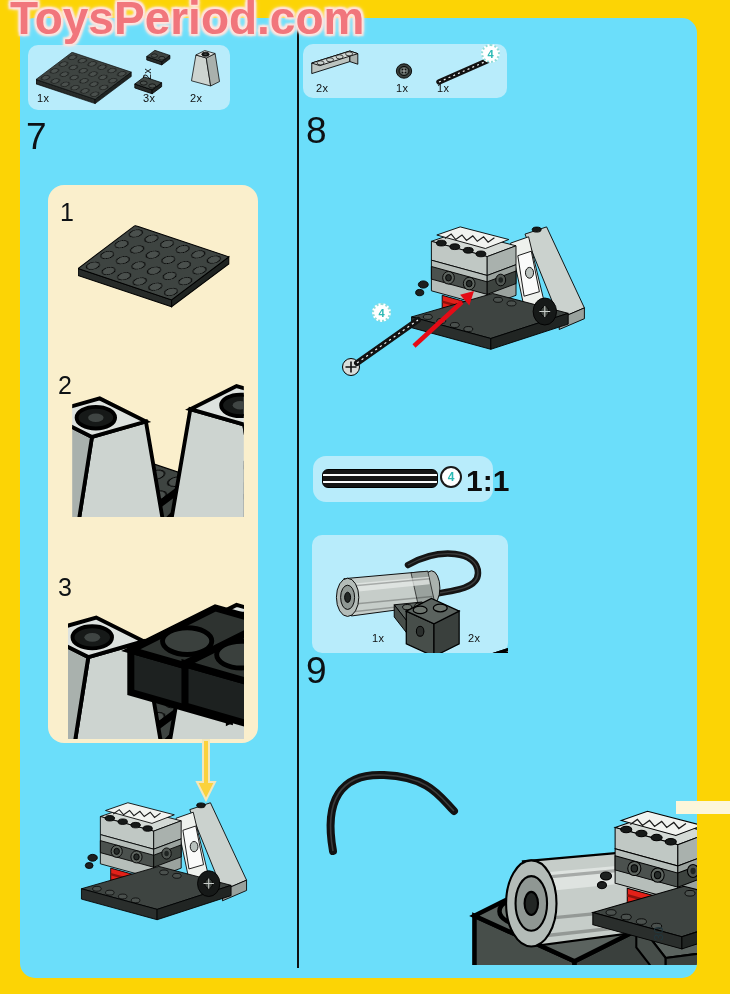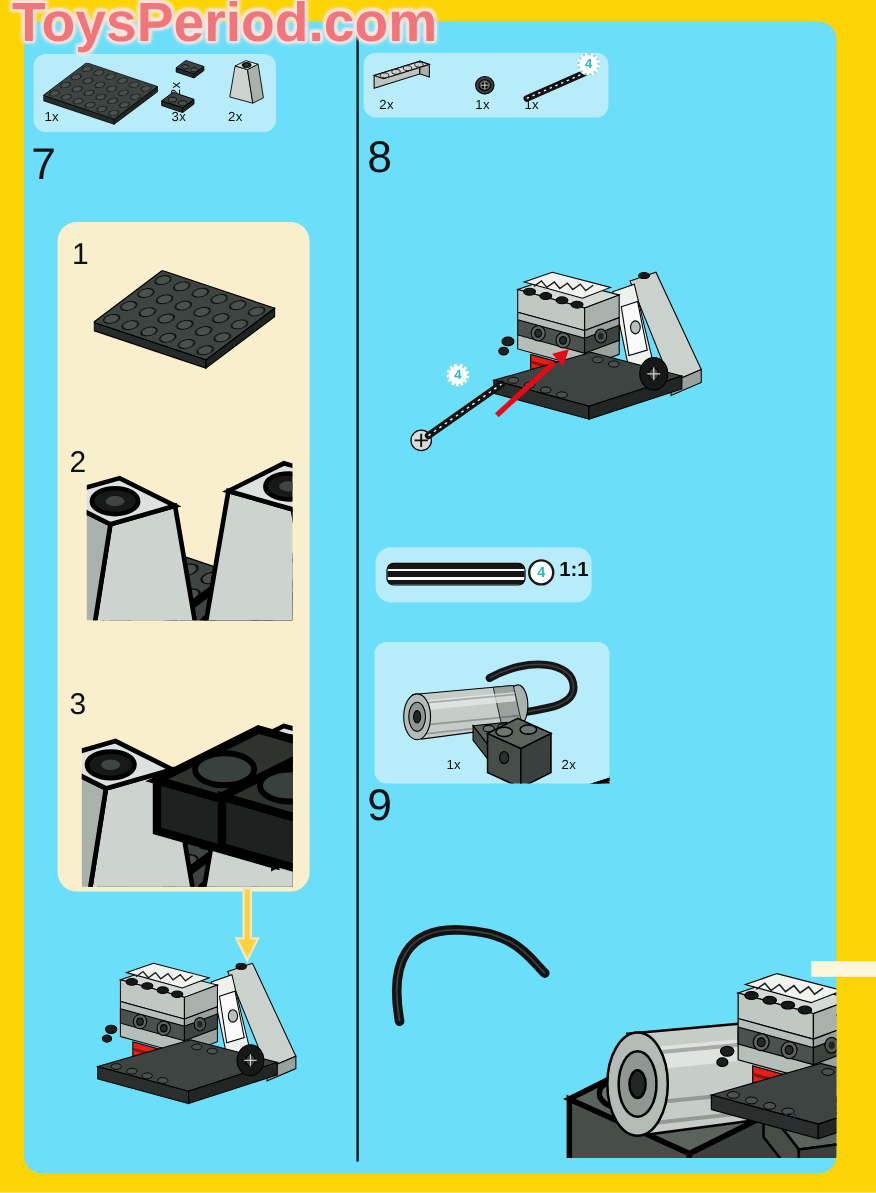--- a/index.html
+++ b/index.html
@@ -10,21 +10,21 @@
   .divider{position:absolute;left:277px;top:9px;width:2px;height:941px;background:#101010;}
   .pbox{position:absolute;background:#b8ecfb;border-radius:10px;}
   .cream{position:absolute;background:#faefcc;border-radius:16px;}
   .qty{position:absolute;font-size:11px;color:#101010;letter-spacing:0.3px;}
   .rot{transform:rotate(-90deg);transform-origin:center;display:inline-block;}
   .stepnum{position:absolute;font-size:37px;color:#0d1114;line-height:1;}
   .subnum{position:absolute;font-size:25px;color:#0d1114;line-height:1;}
   .badge{position:absolute;width:19px;height:19px;border-radius:50%;background:#fff;display:flex;align-items:center;justify-content:center;font-size:11px;font-weight:bold;color:#2cb9b4;box-sizing:border-box;}
   .scallop{border:2px dotted #8fdcd8;}
   .ring{width:22px;height:22px;border:2px solid #1a1a1a;font-size:12px;}
-  .scale-text{position:absolute;font-size:17px;font-weight:bold;color:#0d0d0d;line-height:1;}
+  .scale-text{position:absolute;font-size:30px;font-weight:bold;color:#0d0d0d;line-height:1;}
   .axle11{position:absolute;left:302px;top:451px;width:114px;height:17px;border:1px solid #000;border-radius:6px;
     background:linear-gradient(to bottom,#151515 0 4px,#fafafa 4px 6px,#151515 6px 11px,#fafafa 11px 13px,#151515 13px 17px);}
   .watermark{position:absolute;left:10px;top:-9px;font-size:46px;font-weight:bold;color:#f1767c;letter-spacing:0px;z-index:20;
     text-shadow:2px 2px 2px #ffe4de,-2px -2px 2px #ffe4de,2px -2px 2px #ffe4de,-2px 2px 2px #ffe4de,0 0 6px #fff0ec;}
   .pagenum{position:absolute;left:648px;top:922px;width:22px;height:16px;font-size:13px;color:#23363c;transform:rotate(-90deg);}
   .tabstripe{position:absolute;left:676px;top:801px;width:54px;height:13px;background:#fcf6da;z-index:5;}
   svg{display:block;}
 </style>
 </head>
 <body>

